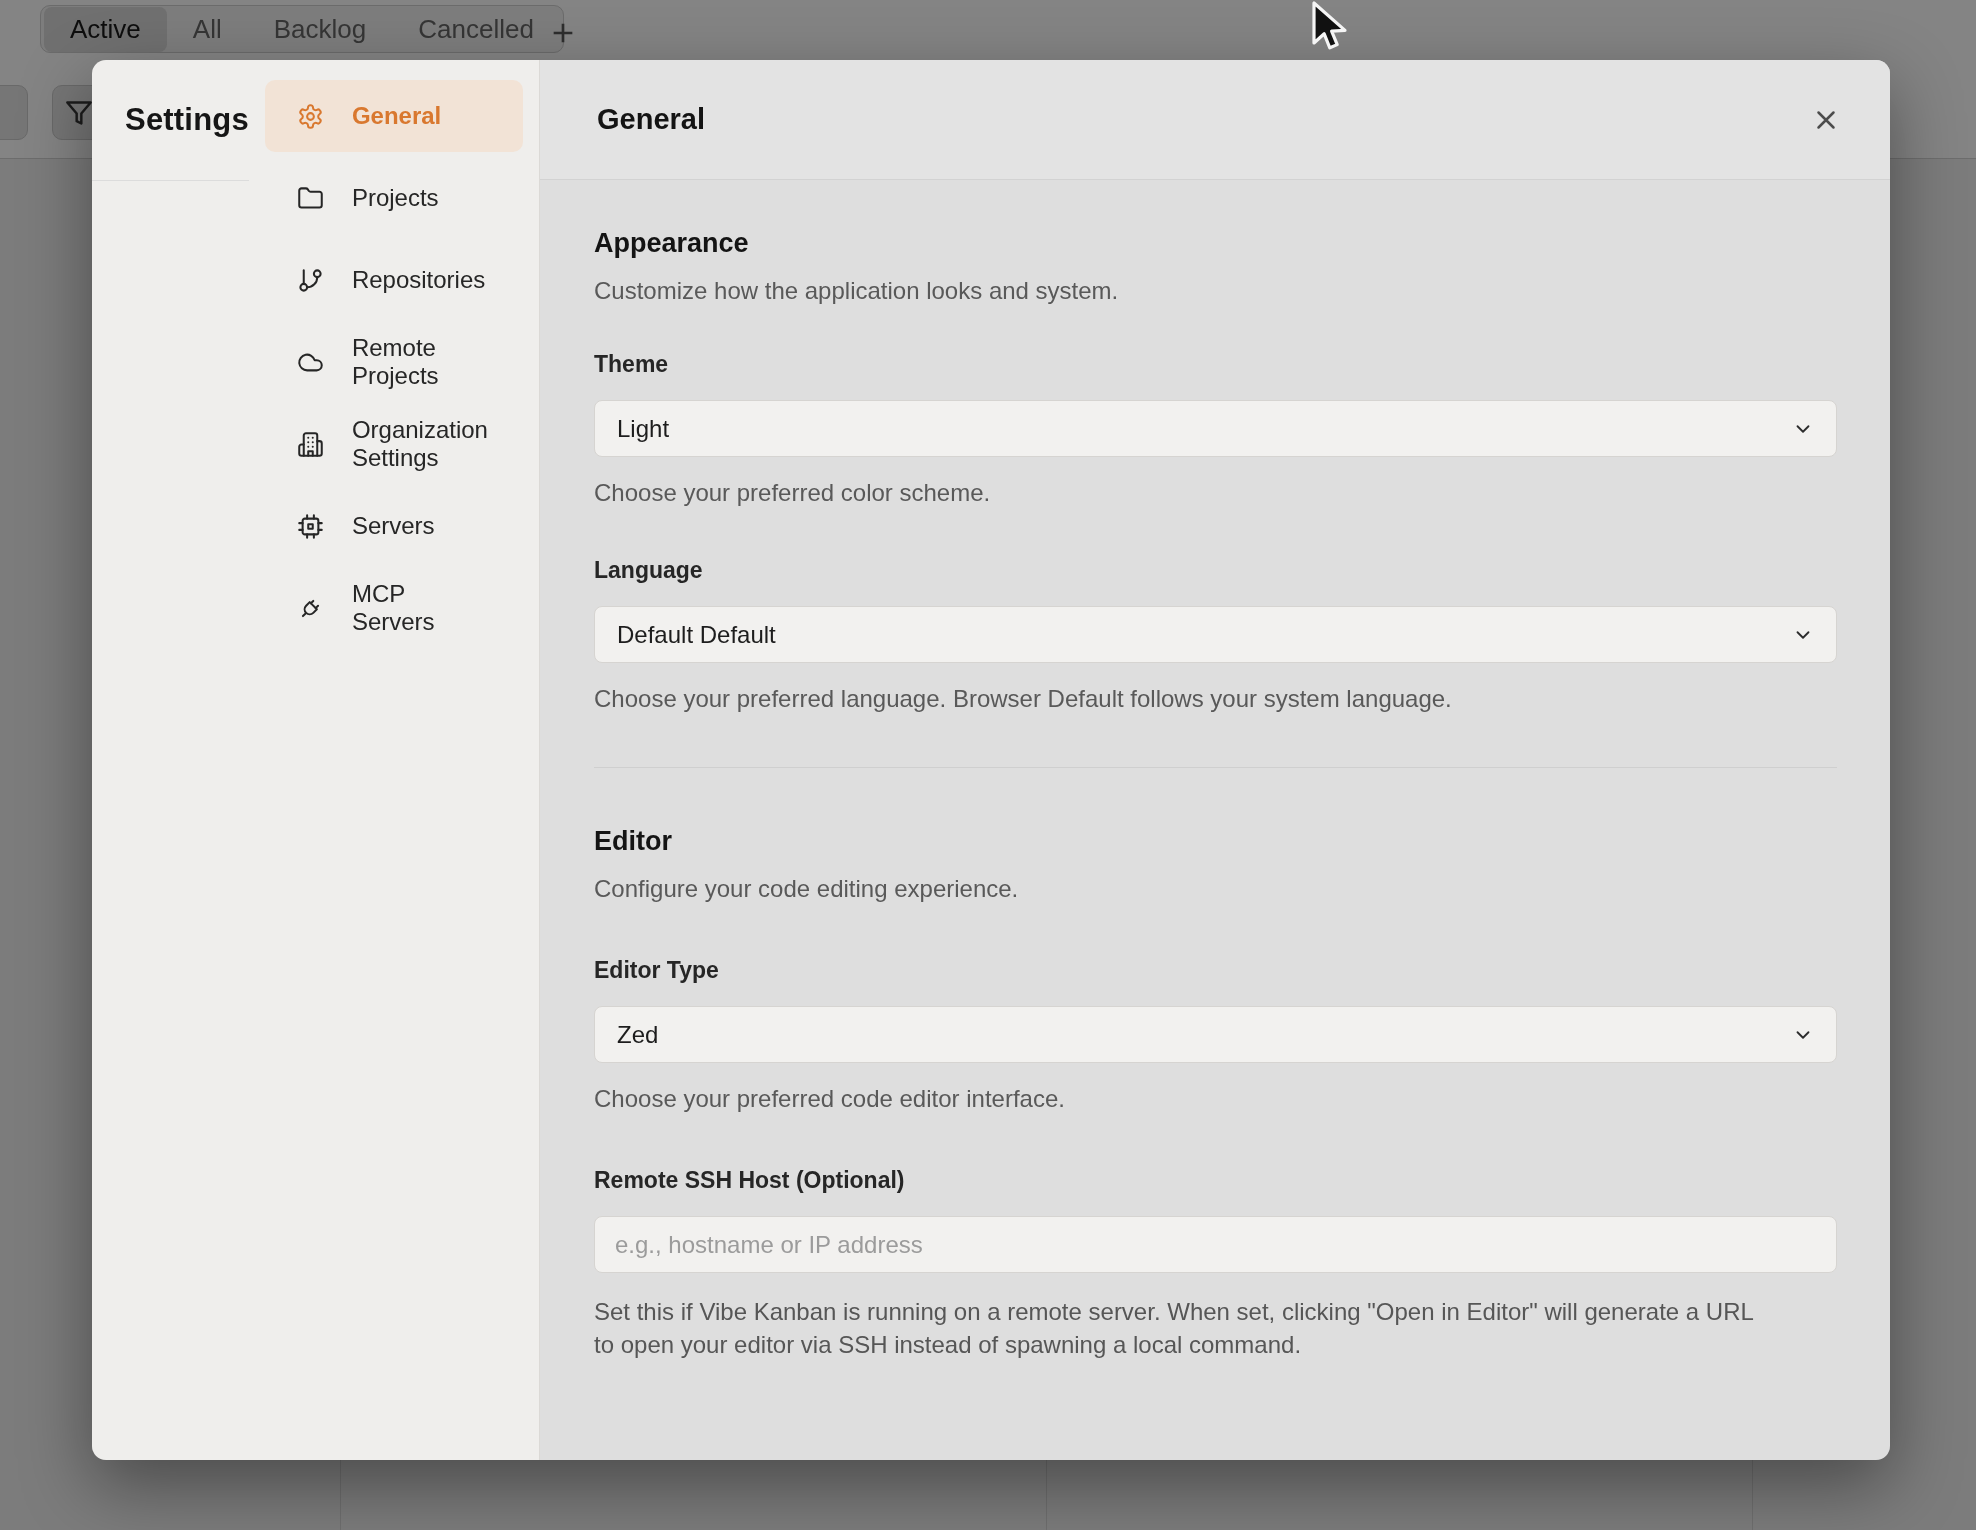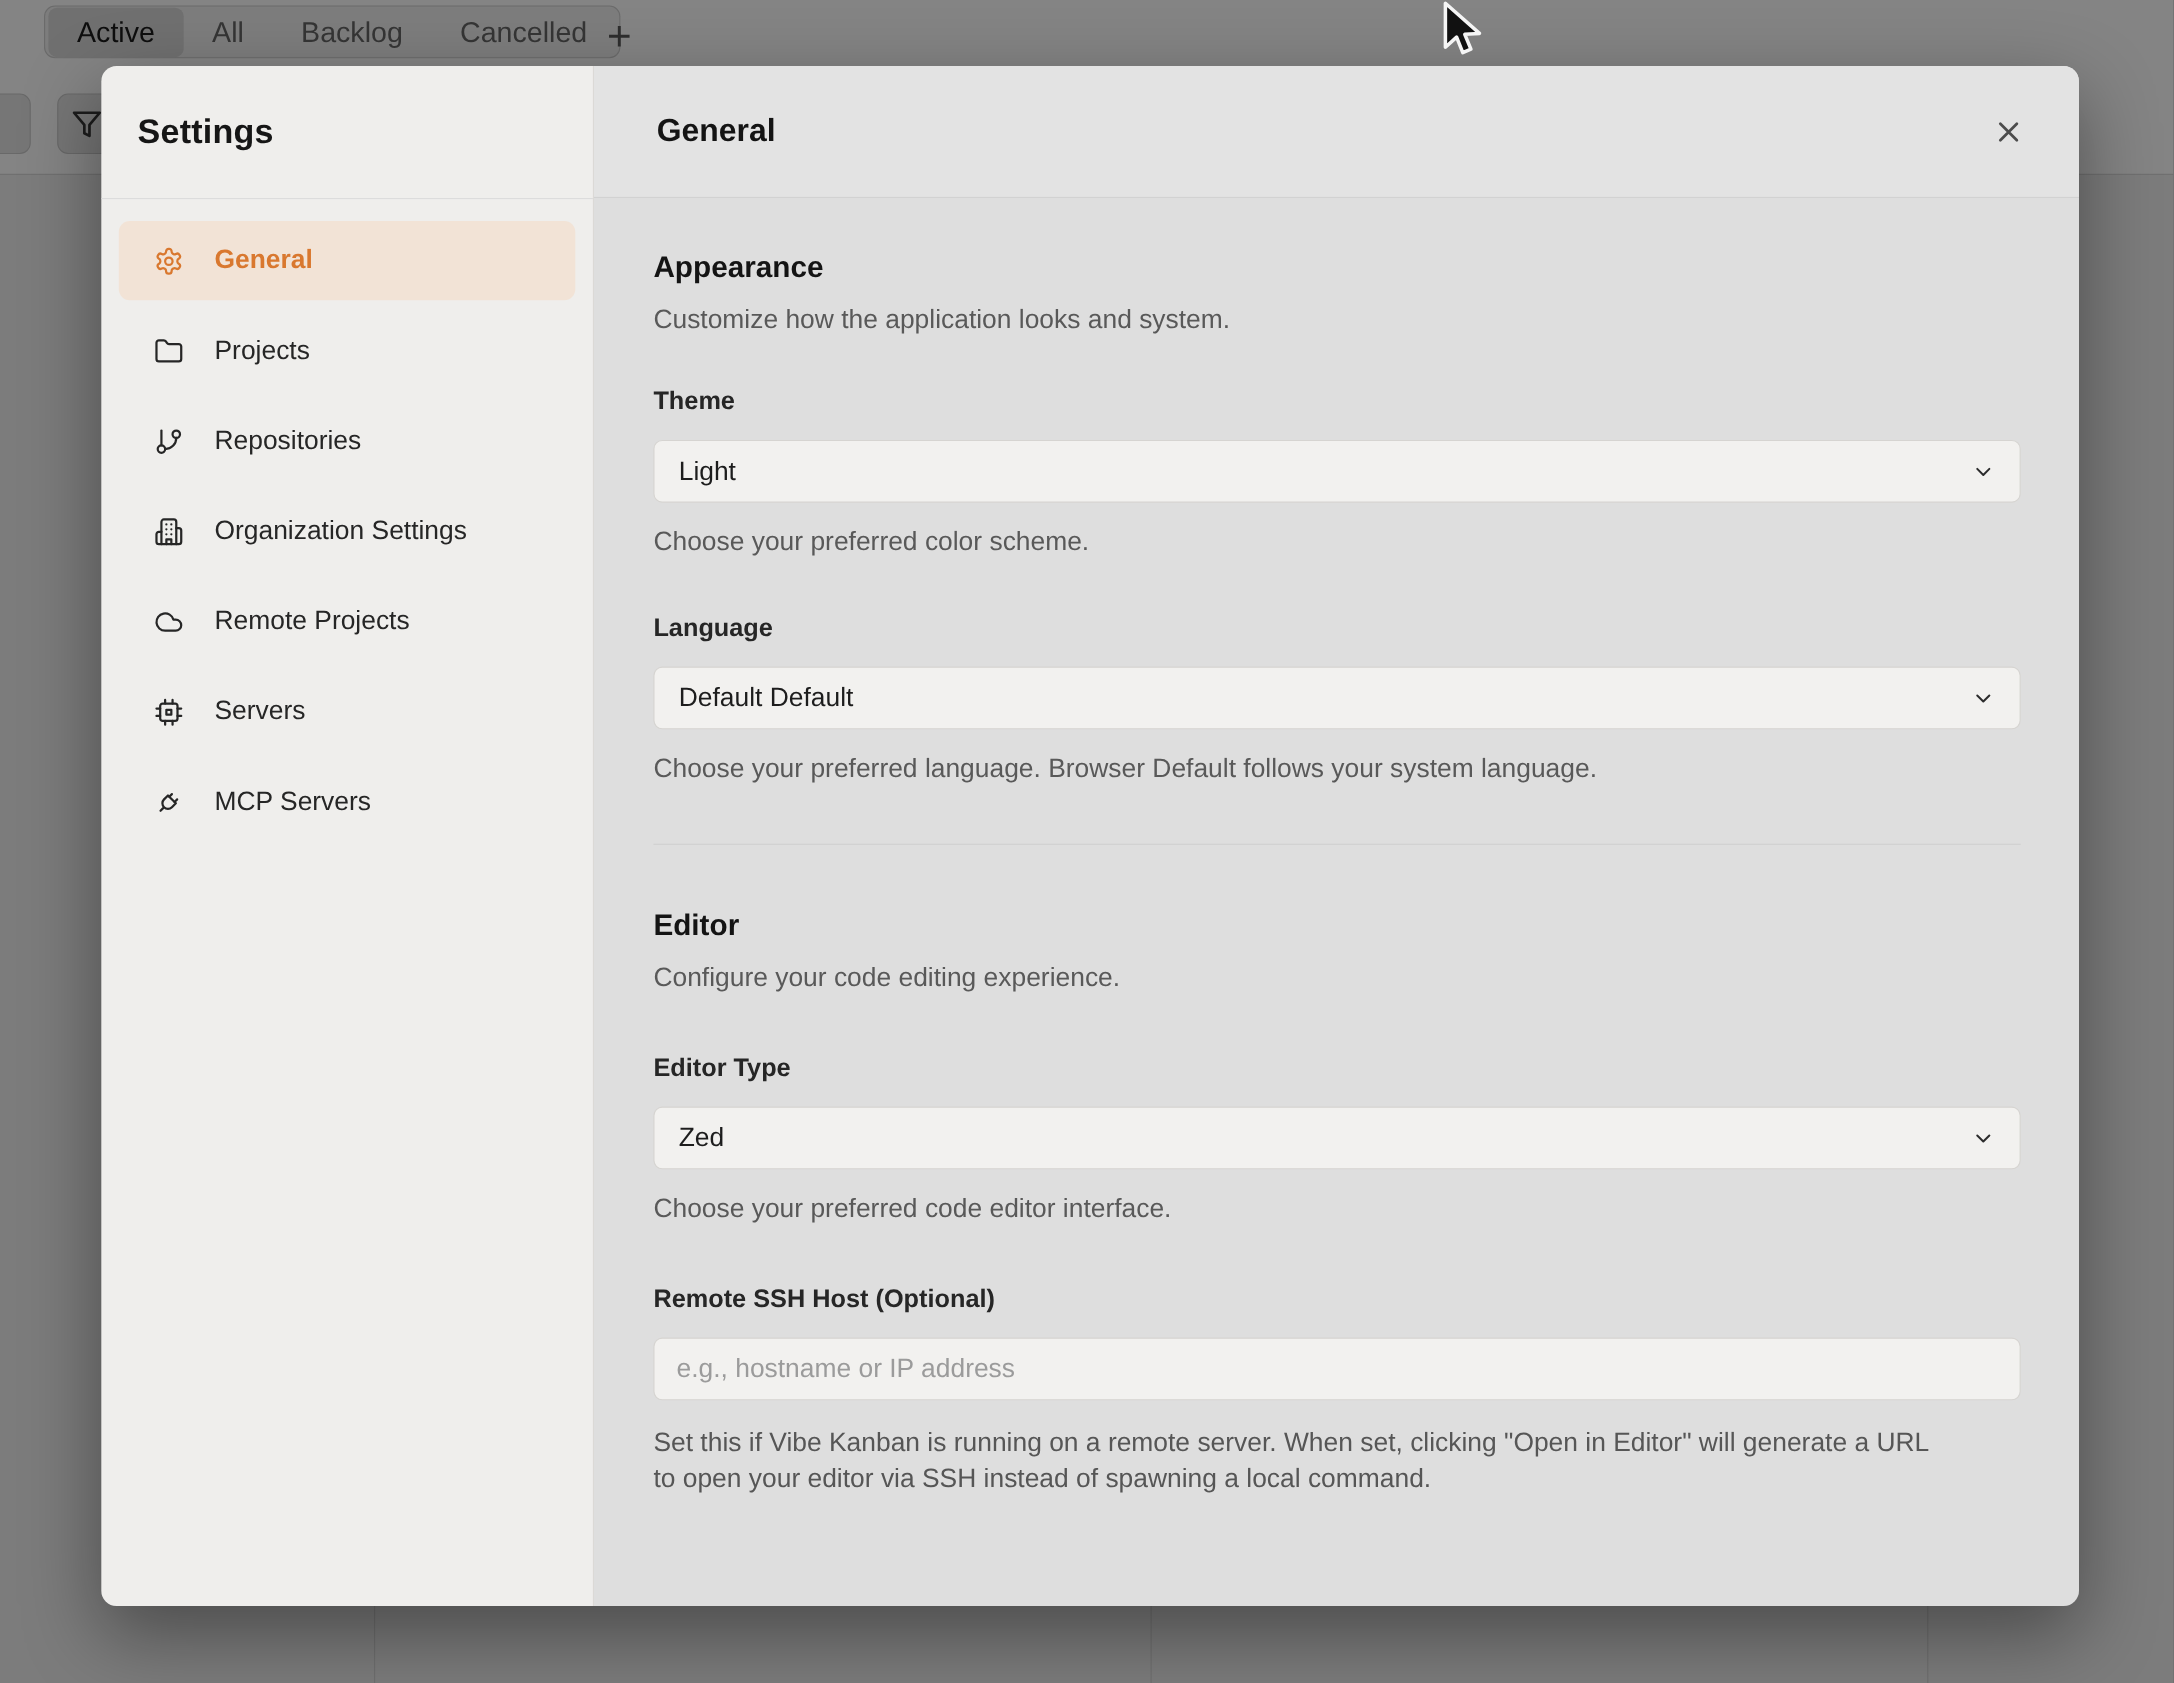--- a/index.html
+++ b/index.html
@@ -19,21 +19,21 @@
 
   .ghost-btn{position:absolute;top:85px;height:55px;border-radius:10px;background:#767676;border:1px solid #696969;
     display:flex;align-items:center;justify-content:center;color:#1c1c1c;box-sizing:border-box;}
   .ghost-left{left:-30px;width:58px;}
   .ghost-filter{left:52px;width:54px;}
 
   
   .modal{position:absolute;left:92px;top:60px;width:1798px;height:1400px;border-radius:14px;overflow:hidden;
     display:flex;box-shadow:0 25px 70px rgba(0,0,0,.4);}
 
-  .sidebar{width:448px;min-width:448px;background:#efeeec;border-right:1px solid #dbd9d6;display:flex;flex-direction:column;box-sizing:border-box;}
+  .sidebar{width:448px;min-width:448px;background:#efeeec;border-right:1px solid #dbd9d6;display:flex;box-sizing:border-box;}
   .sidebar-header{height:120px;min-height:120px;border-bottom:1px solid #dcdcdc;display:flex;align-items:center;
     padding-left:33px;font-size:31px;font-weight:bold;color:#161616;letter-spacing:.2px;}
   .nav{padding:20px 16px;display:flex;flex-direction:column;gap:10px;}
   .nav-item{height:72px;display:flex;align-items:center;gap:28px;padding:0 32px;border-radius:10px;
     font-size:24px;color:#262626;font-weight:500;cursor:default;}
   .nav-item svg{width:27px;height:27px;flex:none;}
   .nav-item.active{background:#f2e3d6;color:#d9782f;font-weight:600;}
 
   .main{flex:1;background:#dedede;display:flex;flex-direction:column;overflow:hidden;}
   .main-header{height:120px;min-height:120px;background:#e3e3e3;border-bottom:1px solid #d2d2d2;
@@ -126,37 +126,37 @@
                 <circle cx="6" cy="18" r="3"></circle>
                 <path d="M18 9a9 9 0 0 1-9 9"></path>
               </svg>
           </span>
           <span>Repositories</span>
         </div>
 
         <div class="nav-item">
           <span style="display:flex">
             <svg viewBox="0 0 24 24" fill="none" stroke="currentColor" stroke-width="1.8" stroke-linecap="round" stroke-linejoin="round">
+                <path d="M17.5 19H9a7 7 0 1 1 6.71-9h1.79a4.5 4.5 0 1 1 0 9Z"></path>
+              </svg>
+          </span>
+          <span>Remote Projects</span>
+        </div>
+
+        <div class="nav-item">
+          <span style="display:flex">
+            <svg viewBox="0 0 24 24" fill="none" stroke="currentColor" stroke-width="1.8" stroke-linecap="round" stroke-linejoin="round">
                 <path d="M6 22V4a2 2 0 0 1 2-2h8a2 2 0 0 1 2 2v18Z"></path>
                 <path d="M6 12H4a2 2 0 0 0-2 2v6a2 2 0 0 0 2 2h2"></path>
                 <path d="M18 9h2a2 2 0 0 1 2 2v9a2 2 0 0 1-2 2h-2"></path>
                 <path d="M10 6h.01M14 6h.01M10 10h.01M14 10h.01M10 14h.01M14 14h.01"></path>
                 <path d="M10 22v-4h4v4"></path>
               </svg>
           </span>
           <span>Organization Settings</span>
-        </div>
-
-        <div class="nav-item">
-          <span style="display:flex">
-            <svg viewBox="0 0 24 24" fill="none" stroke="currentColor" stroke-width="1.8" stroke-linecap="round" stroke-linejoin="round">
-                <path d="M17.5 19H9a7 7 0 1 1 6.71-9h1.79a4.5 4.5 0 1 1 0 9Z"></path>
-              </svg>
-          </span>
-          <span>Remote Projects</span>
         </div>
 
         <div class="nav-item">
           <span style="display:flex">
             <svg viewBox="0 0 24 24" fill="none" stroke="currentColor" stroke-width="1.8" stroke-linecap="round" stroke-linejoin="round">
                 <rect x="5" y="5" width="14" height="14" rx="2"></rect>
                 <rect x="10" y="10" width="4" height="4"></rect>
                 <path d="M9 2v3M15 2v3M9 19v3M15 19v3M2 9h3M2 15h3M19 9h3M19 15h3"></path>
               </svg>
           </span>

